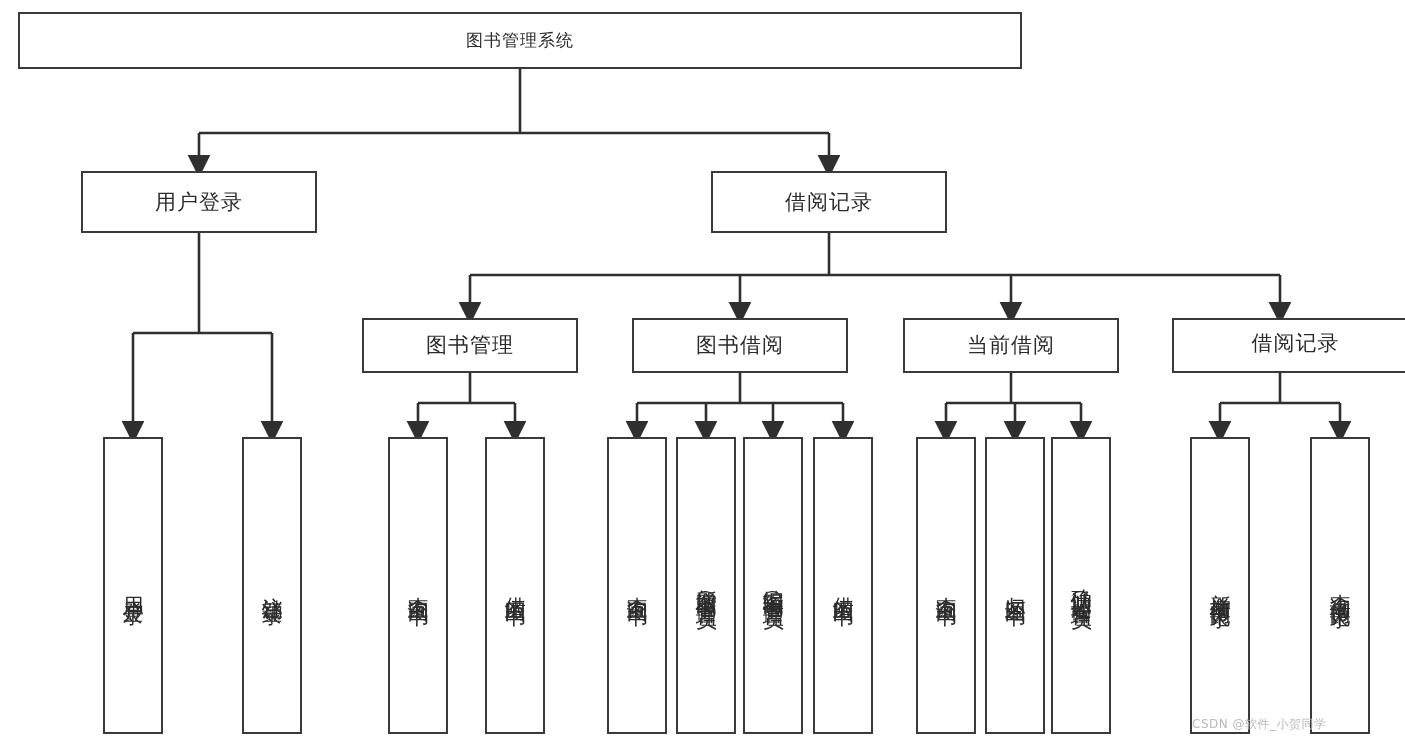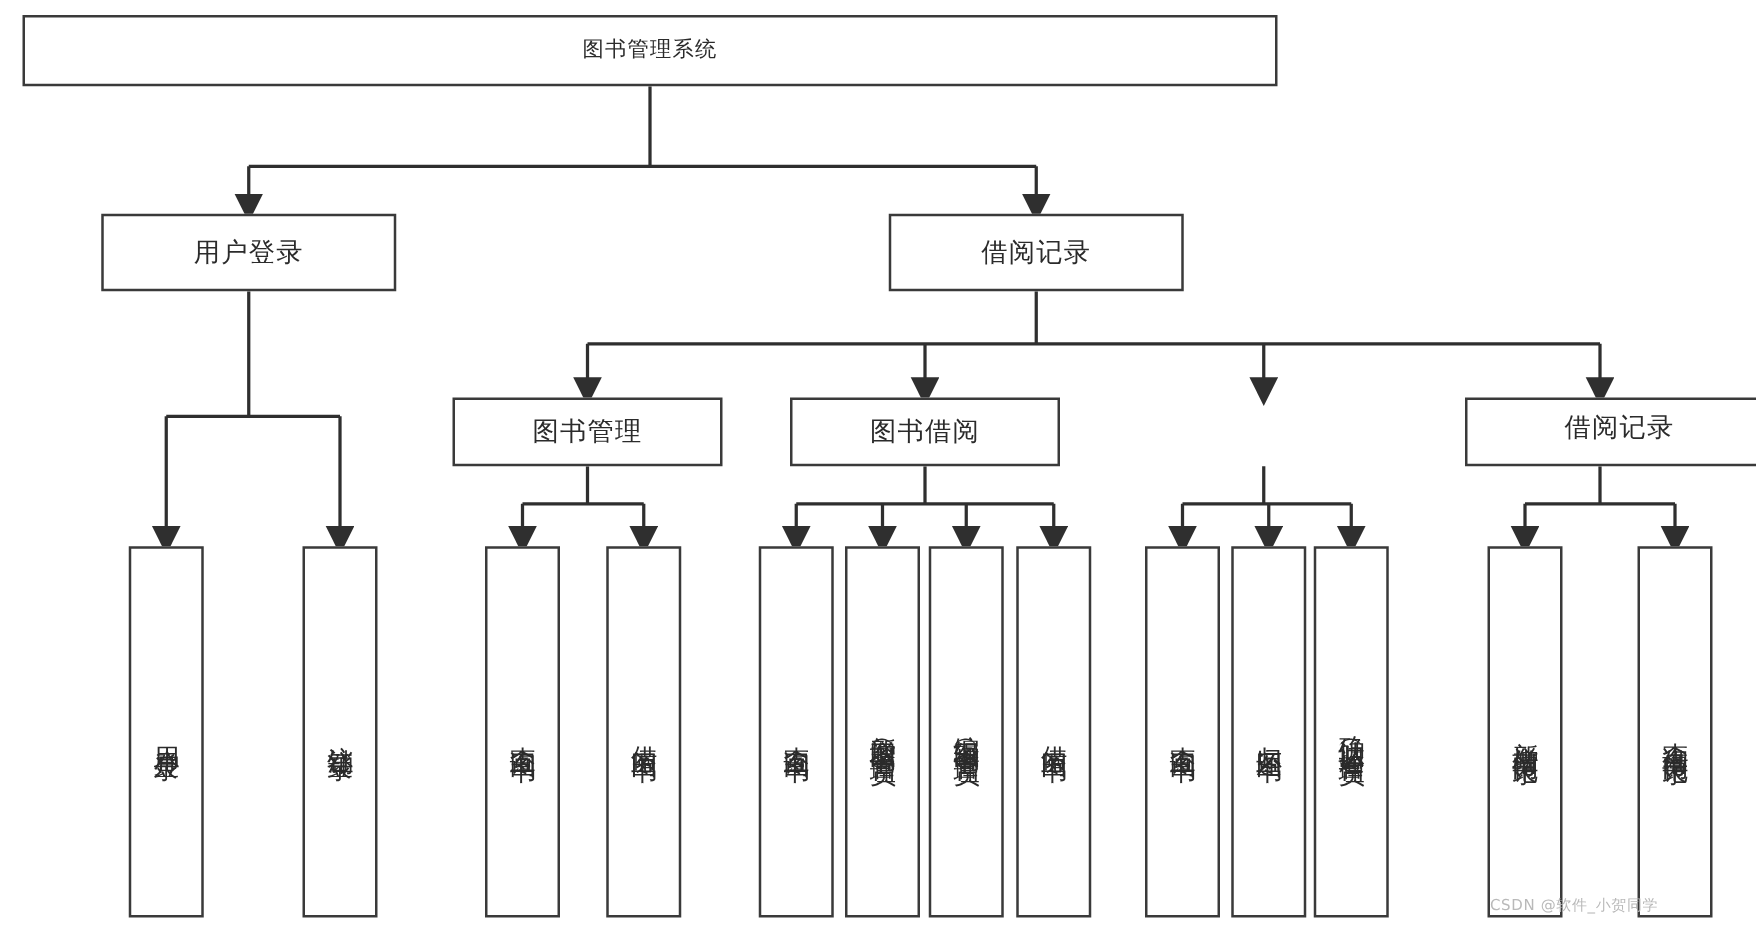--- a/index.html
+++ b/index.html
@@ -120,20 +120,21 @@
     </g>
   </svg>
 
   <div class="node root" style="left: 18px; top: 12px; width: 1004px; height: 57px;">图书管理系统</div>
 
   <div class="node horiz" style="left: 81px; top: 171px; width: 236px; height: 62px;">用户登录</div>
   <div class="node horiz" style="left: 711px; top: 171px; width: 236px; height: 62px;">借阅记录</div>
 
   <div class="node horiz" style="left: 362px; top: 318px; width: 216px; height: 55px;">图书管理</div>
   <div class="node horiz" style="left: 632px; top: 318px; width: 216px; height: 55px;">图书借阅</div>
+  <div class="node horiz" style="left: 903px; top: 318px; width: 216px; height: 55px;">当前借阅</div>
   <div class="node horiz" style="left: 1172px; top: 318px; width: 247px; height: 55px; font-family: Liberation Mono, monospace;">借阅记录</div>
 
   <div class="node vert" style="left: 103px; top: 437px; width: 60px; height: 297px;">
       <span class="vtext">用户登录</span>
     </div>
   <div class="node vert" style="left: 242px; top: 437px; width: 60px; height: 297px;">
       <span class="vtext">注销登录</span>
     </div>
   <div class="node vert" style="left: 388px; top: 437px; width: 60px; height: 297px;">
       <span class="vtext">查询图书</span>

